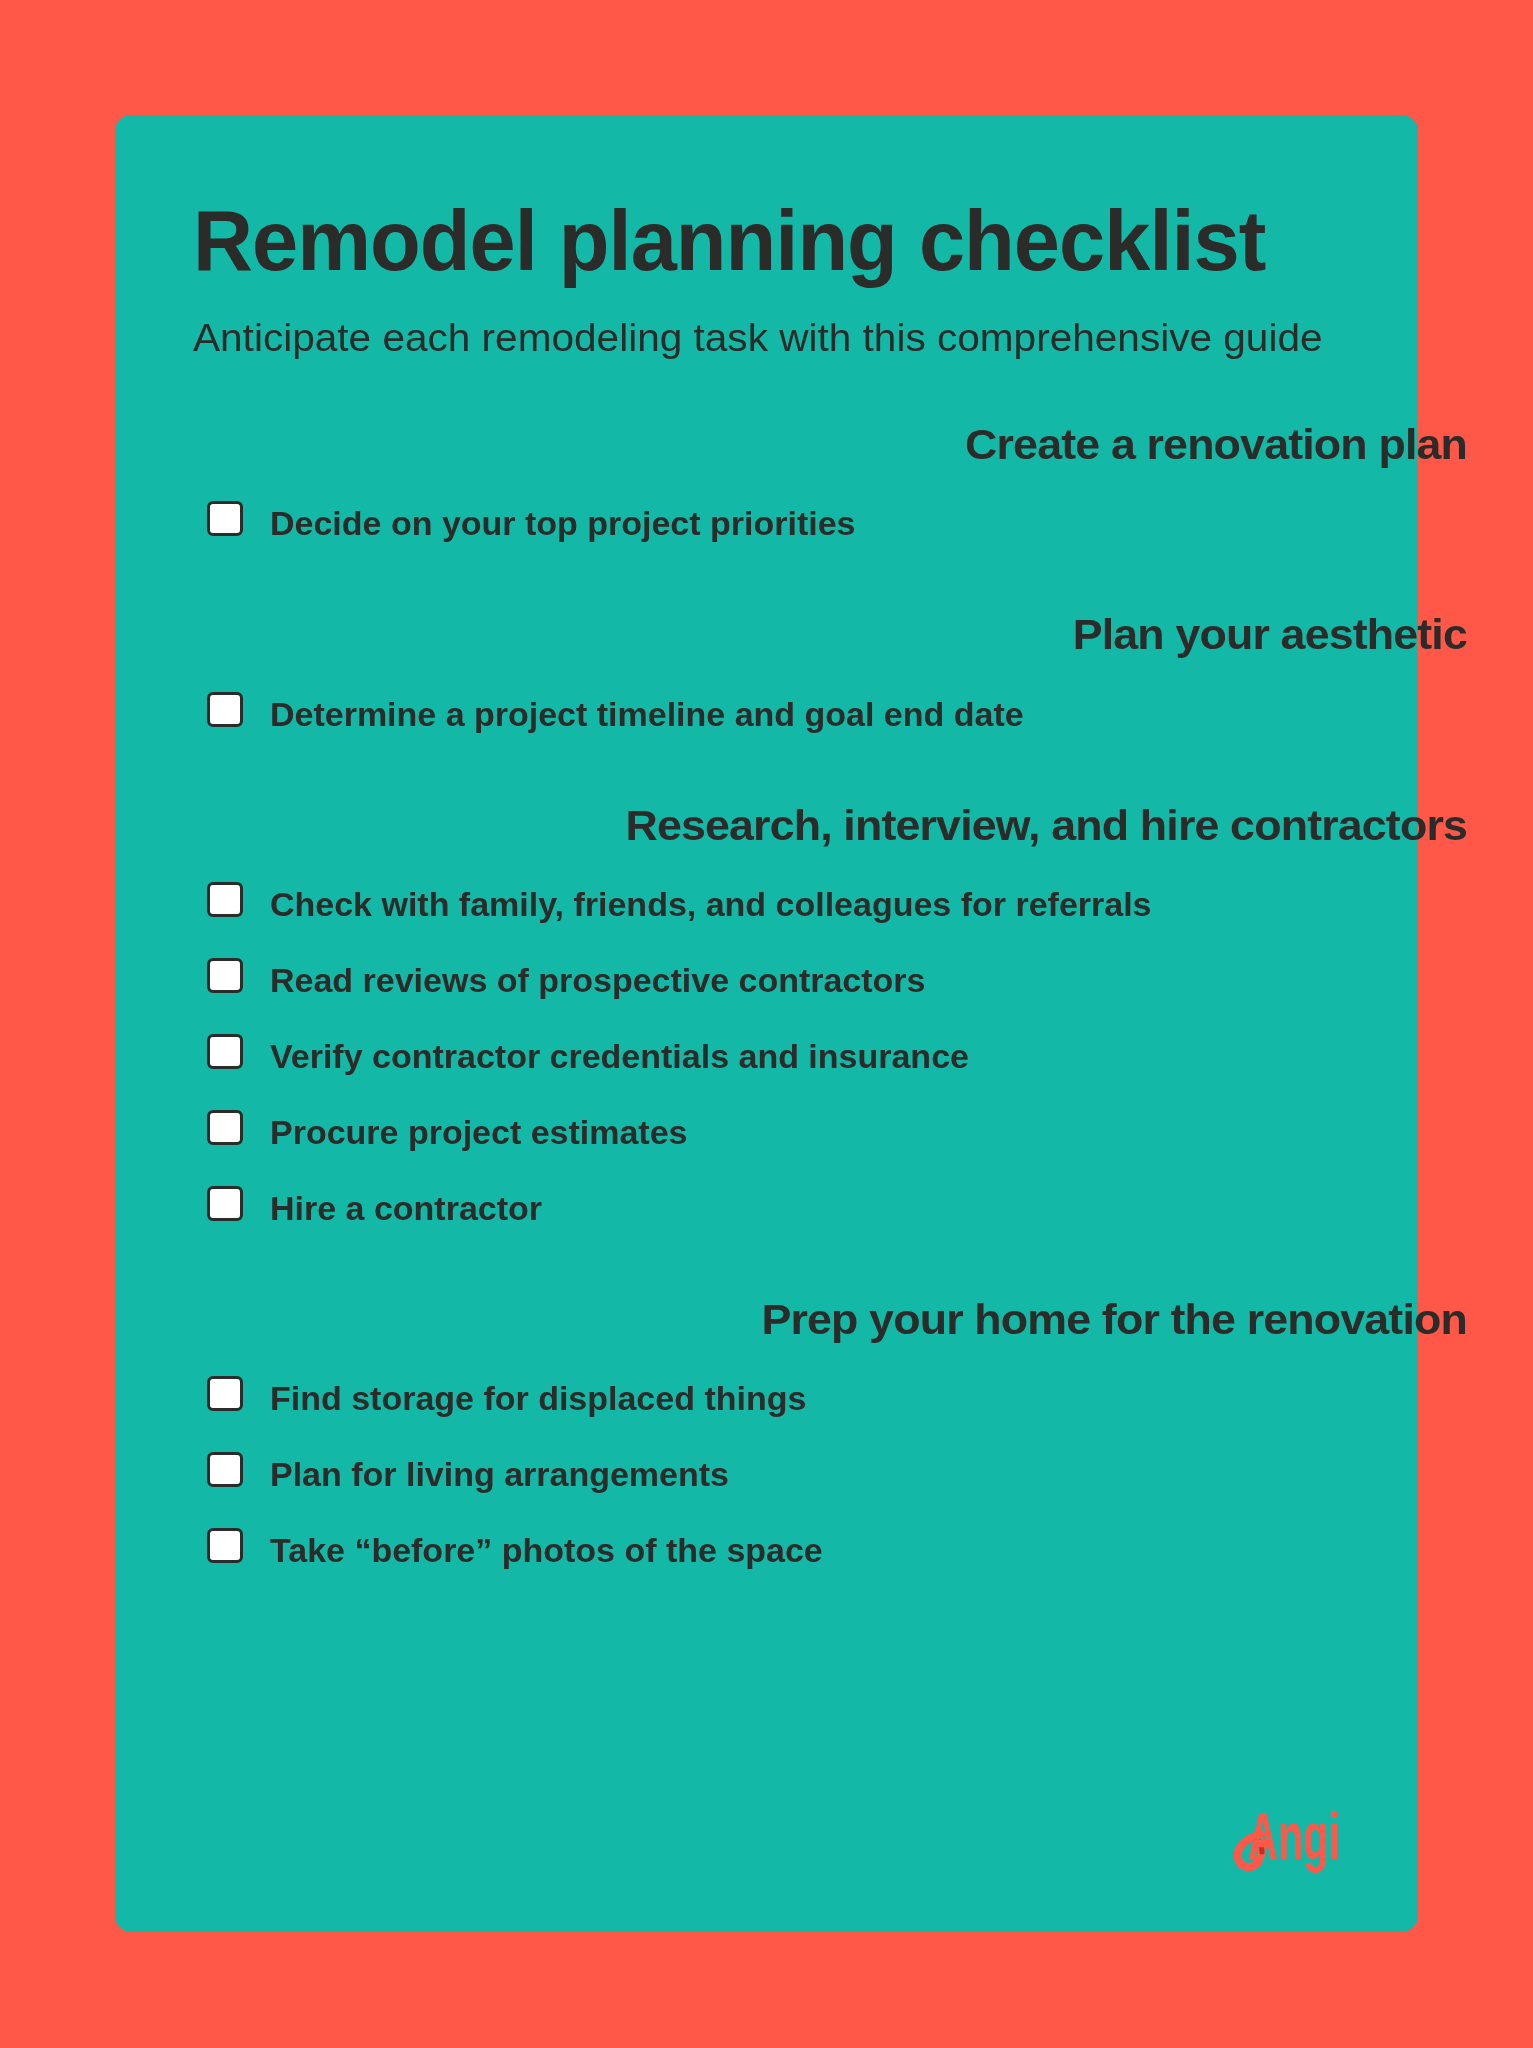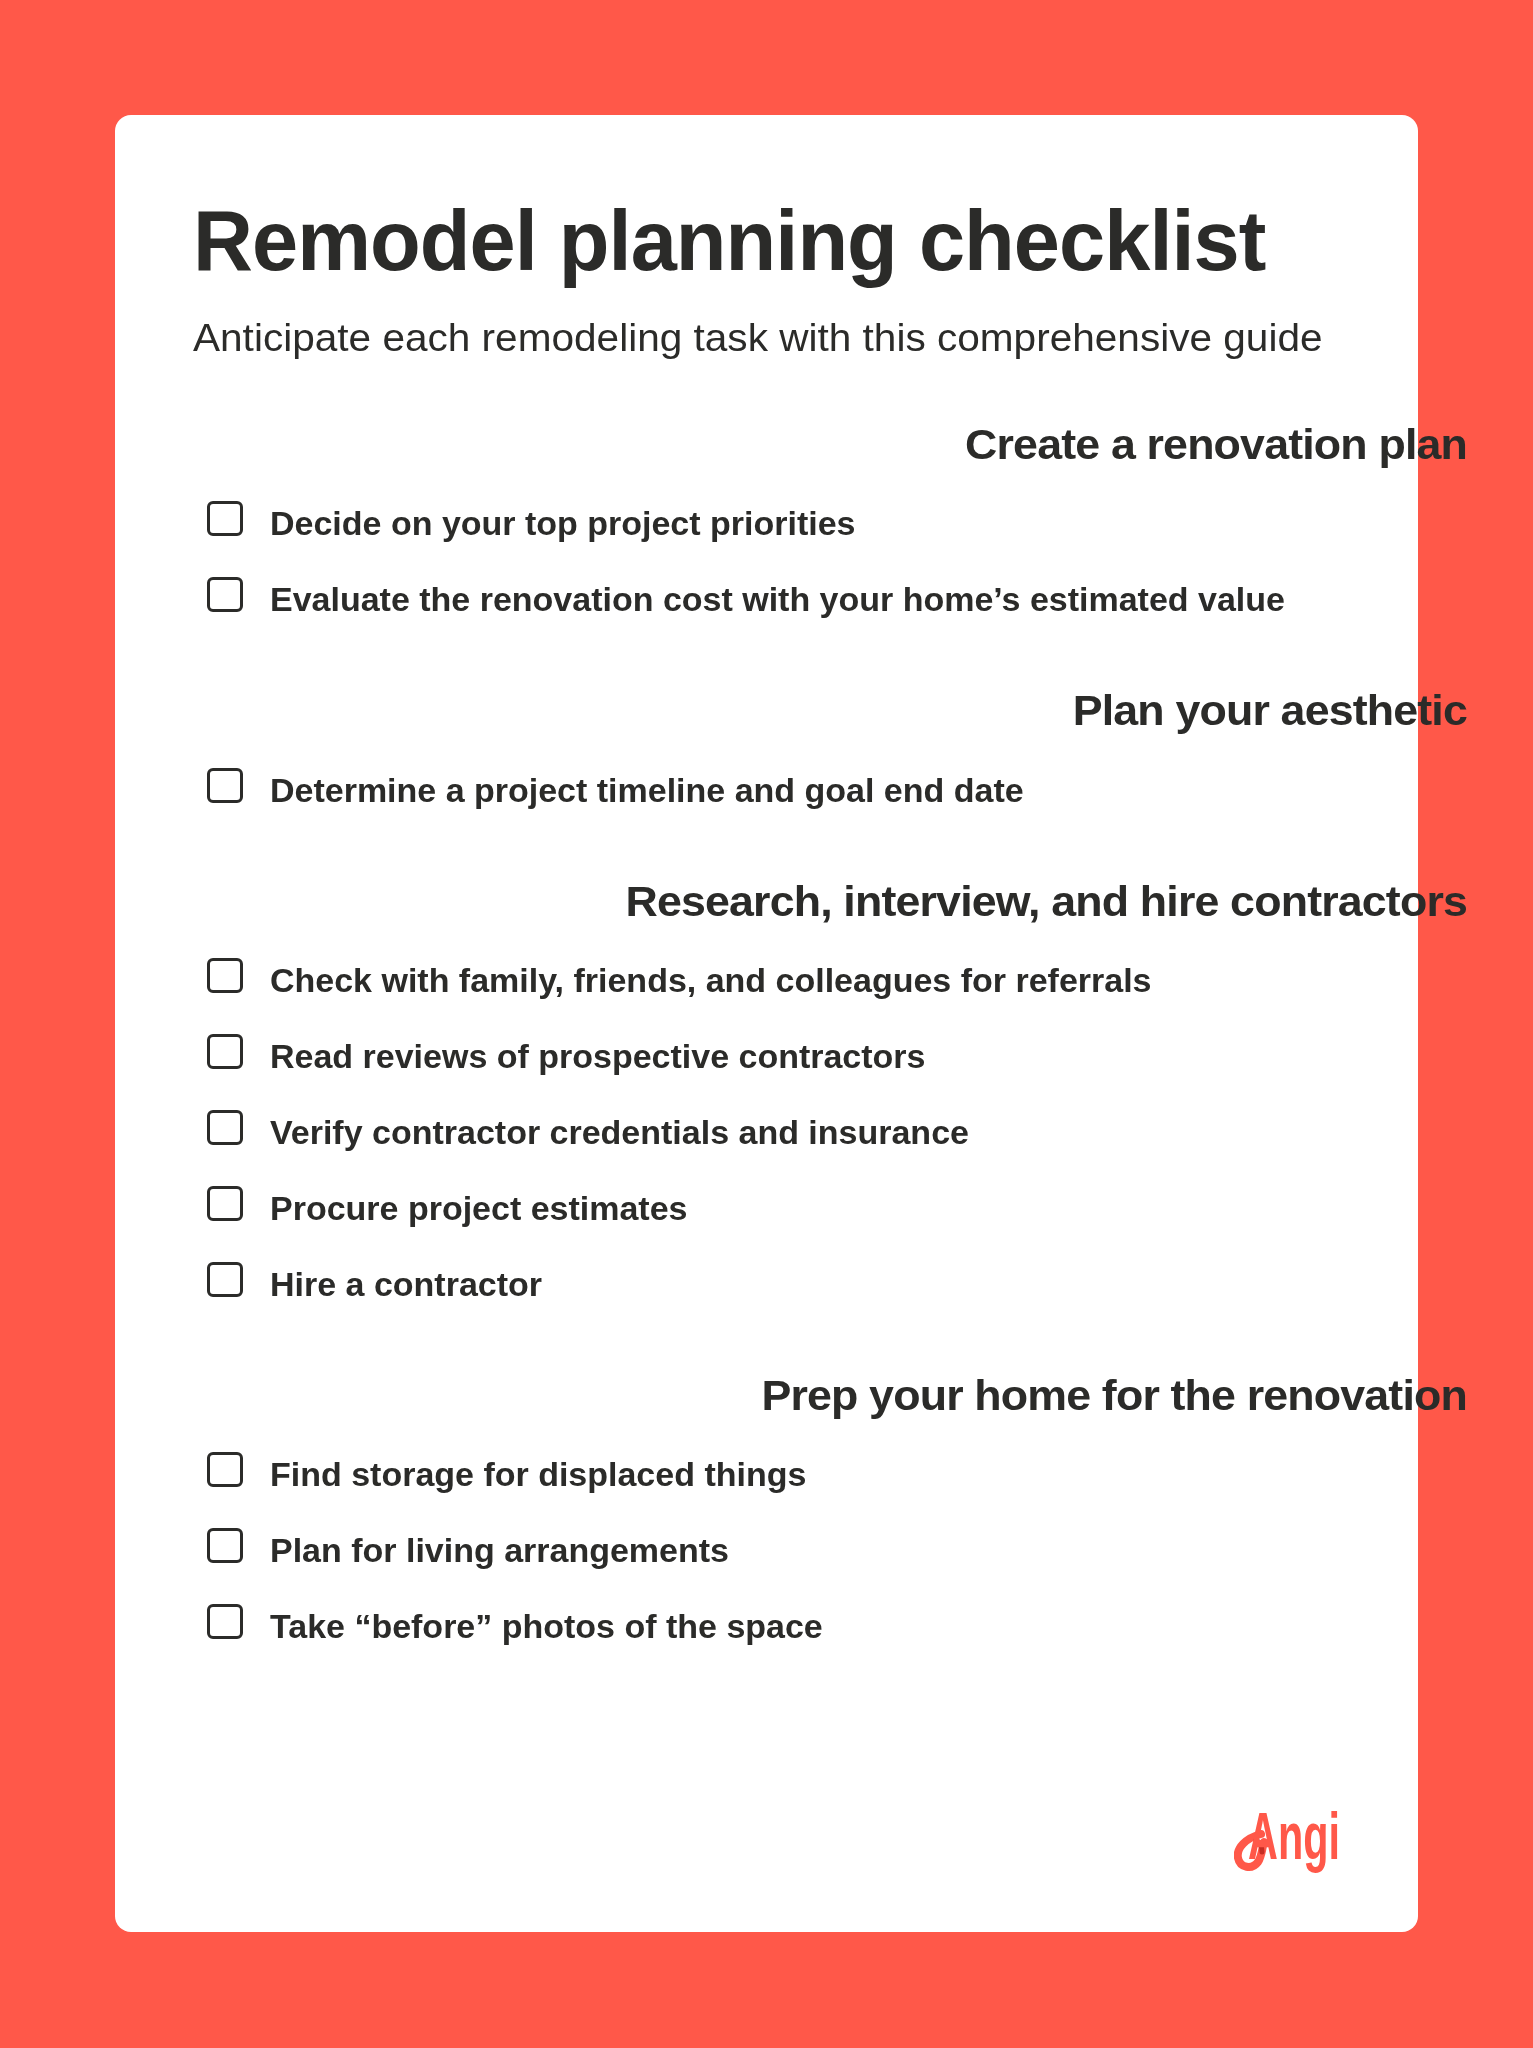--- a/index.html
+++ b/index.html
@@ -8,21 +8,21 @@
     background: #FF5849;
     position: relative;
     overflow: hidden;
     font-family: "Liberation Sans", "DejaVu Sans", sans-serif;
     color: #2B2B29;
   }
   .card {
     position: absolute;
     left: 115px; top: 115px;
     width: 1303px; height: 1817px;
-    background: #ffffff;
+    background: #14b8a6;
     border-radius: 16px;
     box-sizing: border-box;
     padding: 76px 0 0 78px;
   }
   .title {
     margin: 0;
     font-size: 86px;
     line-height: 1.15;
     font-weight: 700;
     letter-spacing: -1px;
@@ -91,24 +91,20 @@
   <p class="subtitle">Anticipate each remodeling task with this comprehensive guide</p>
 
   <div class="sections" id="sections">
       <section class="section">
     <h2 class="section-heading">Create a renovation plan</h2>
     <ul class="items">
           <li class="item">
     <span class="checkbox" role="checkbox" aria-checked="false"></span>
     <span class="item-label">Decide on your top project priorities</span>
   </li>
-          <li class="item">
-    <span class="checkbox" role="checkbox" aria-checked="false"></span>
-    <span class="item-label">Evaluate the renovation cost with your home’s estimated value</span>
-  </li>
         </ul>
   </section>
       <section class="section">
     <h2 class="section-heading">Plan your aesthetic</h2>
     <ul class="items">
           <li class="item">
     <span class="checkbox" role="checkbox" aria-checked="false"></span>
     <span class="item-label">Determine a project timeline and goal end date</span>
   </li>
         </ul>

